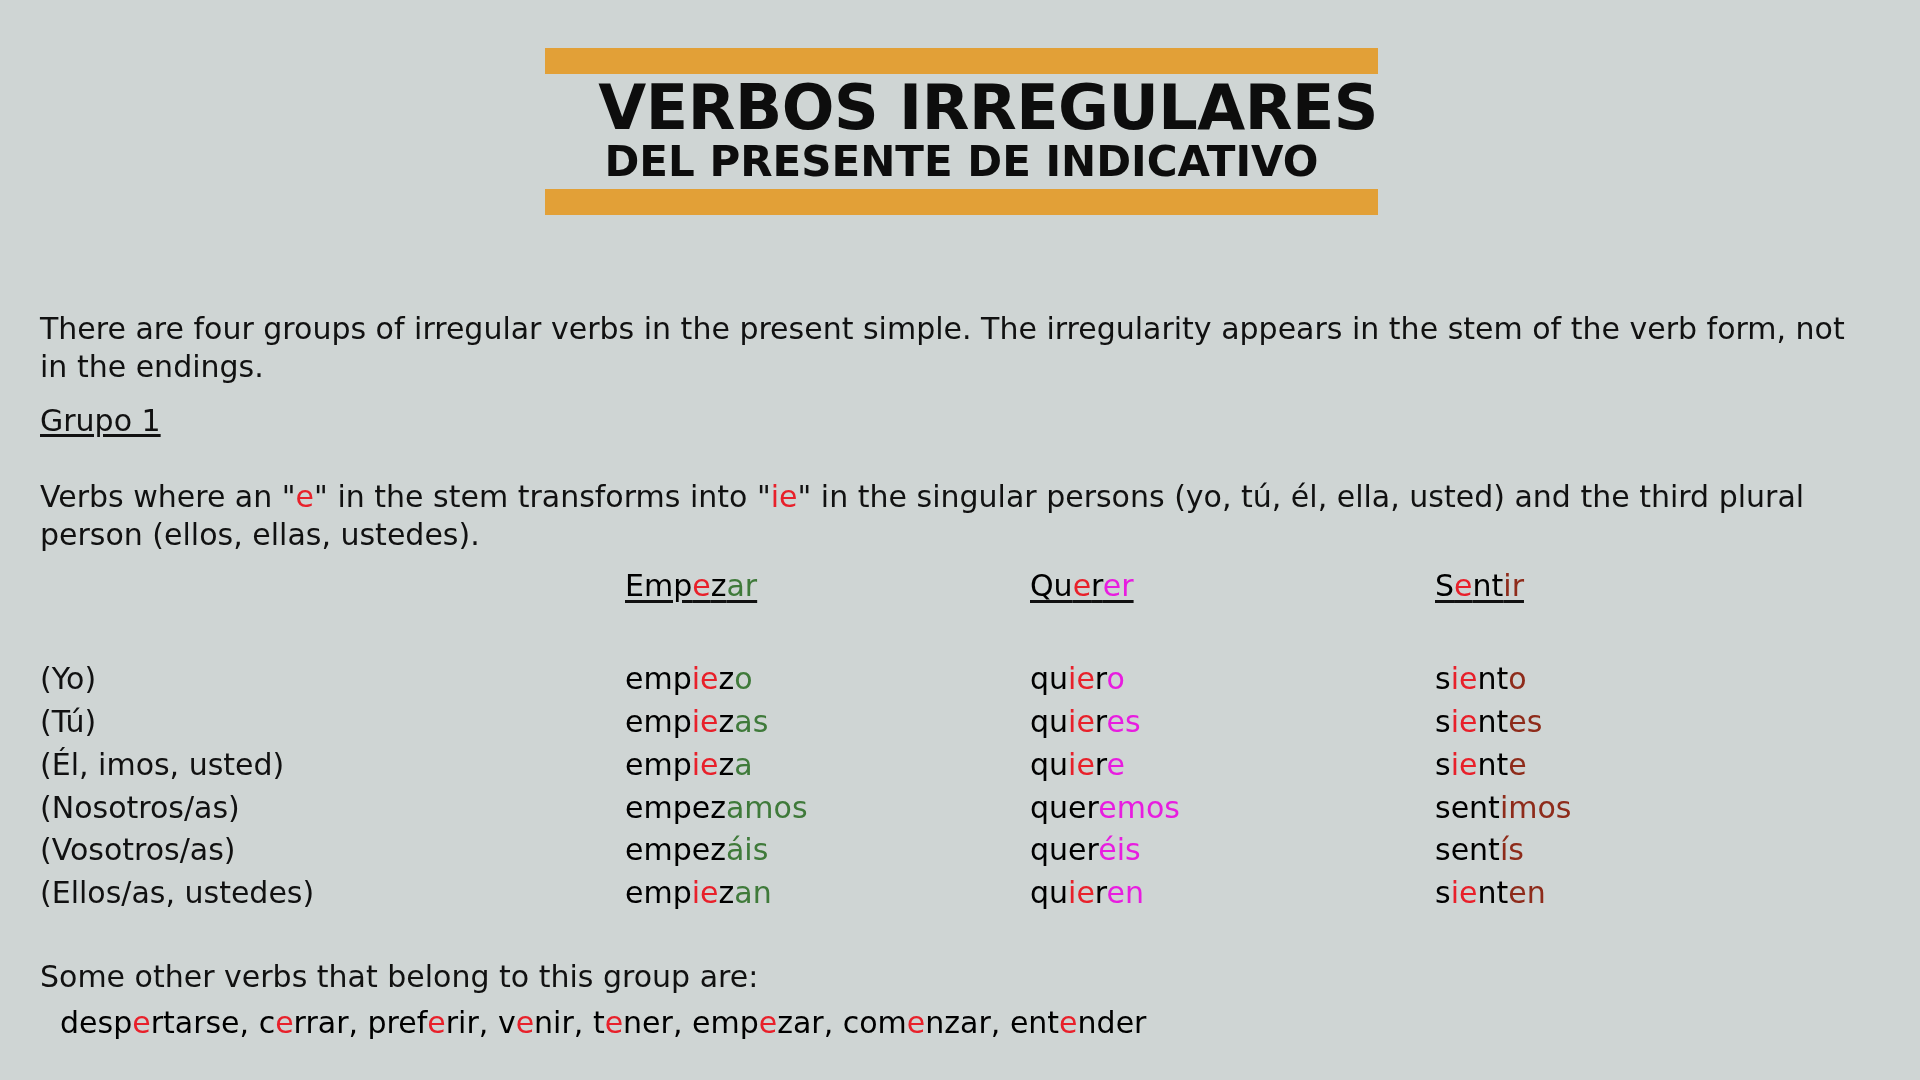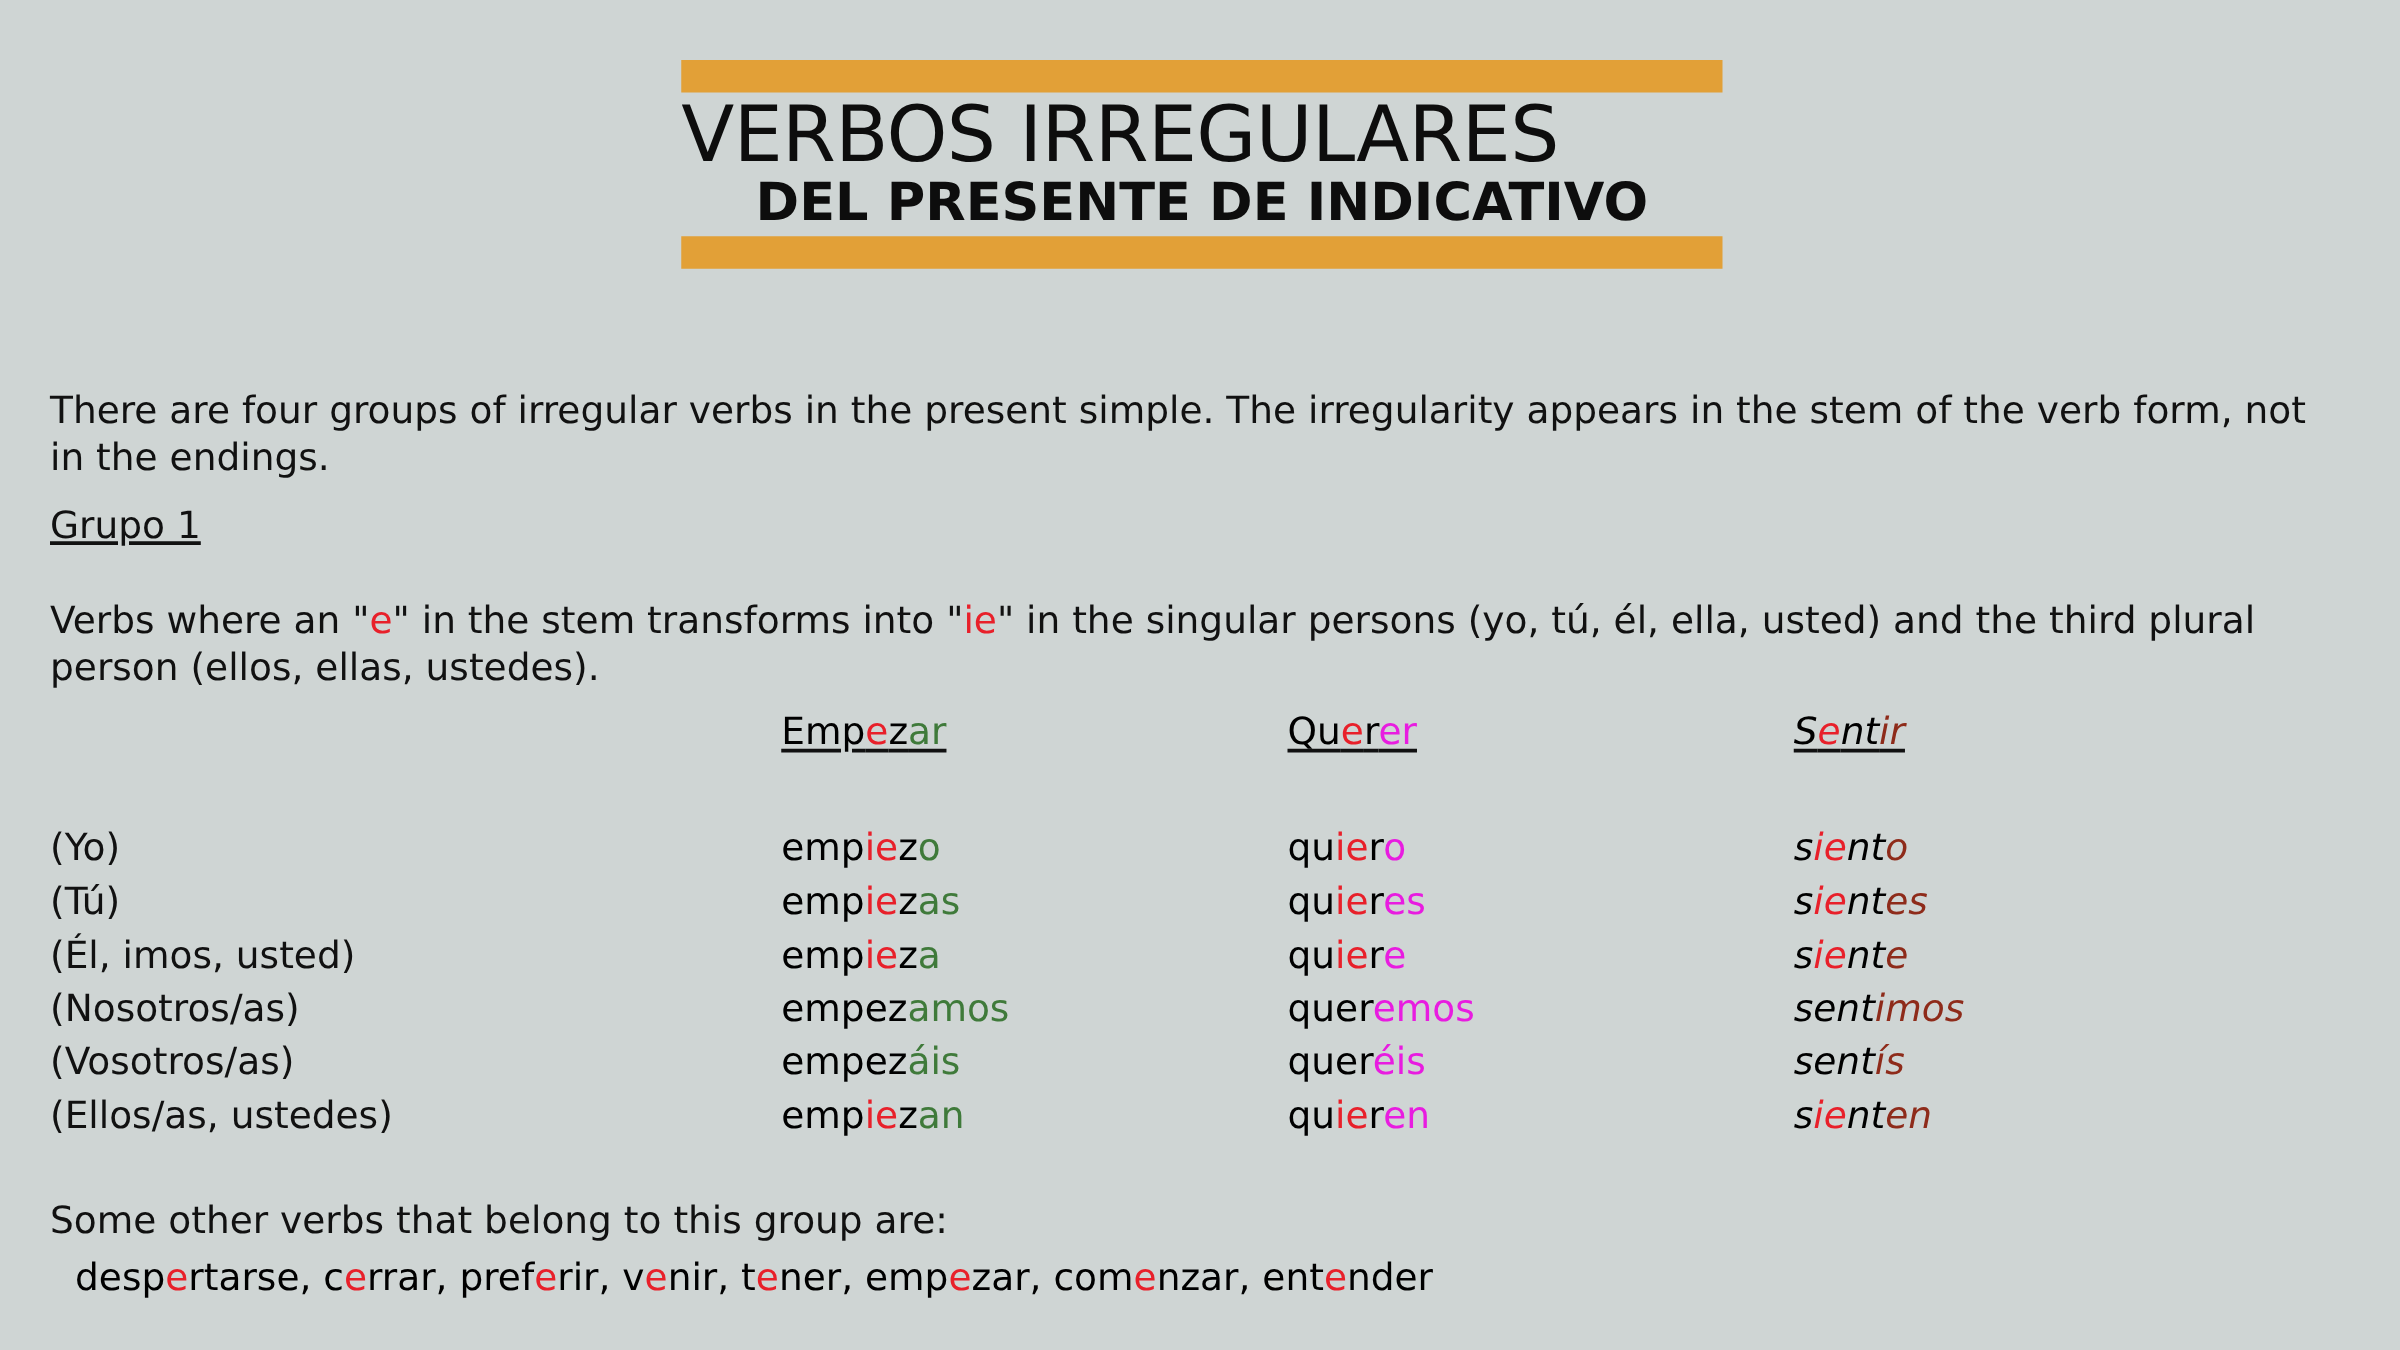--- a/index.html
+++ b/index.html
@@ -27,24 +27,24 @@
     background: #e2a037;
     width: 100%;
   }
   .rule-bottom {
     height: 26px;
     background: #e2a037;
     width: 100%;
   }
   .title-main {
     font-size: 62px;
-    font-weight: normal;
+    font-weight: bold;
     letter-spacing: -0.5px;
     color: #0d0d0d;
-    text-align: left;
+    text-align: right;
     line-height: 1.04;
     white-space: nowrap;
     margin-top: 2px;
   }
   .title-sub {
     font-size: 42px;
     font-weight: bold;
     color: #0d0d0d;
     text-align: center;
     line-height: 1.06;
@@ -90,21 +90,21 @@
     vertical-align: baseline;
     font-weight: normal;
     line-height: 1.43;
   }
   .conj th {
     padding-bottom: 50px;
   }
   .col-pron  { width: 585px; }
   .col-verb1 { width: 405px; }
   .col-verb2 { width: 405px; }
-  .col-verb3 { width: 445px; font-style: italic; }
+  .col-verb3 { width: 445px; }
 
   .verb-head {
     text-decoration: underline;
     text-underline-offset: 4px;
     white-space: nowrap;
   }
   .cell-verb { white-space: nowrap; margin-left: 31px; }
 
   
   .c-red    { color: #e8202a; }

